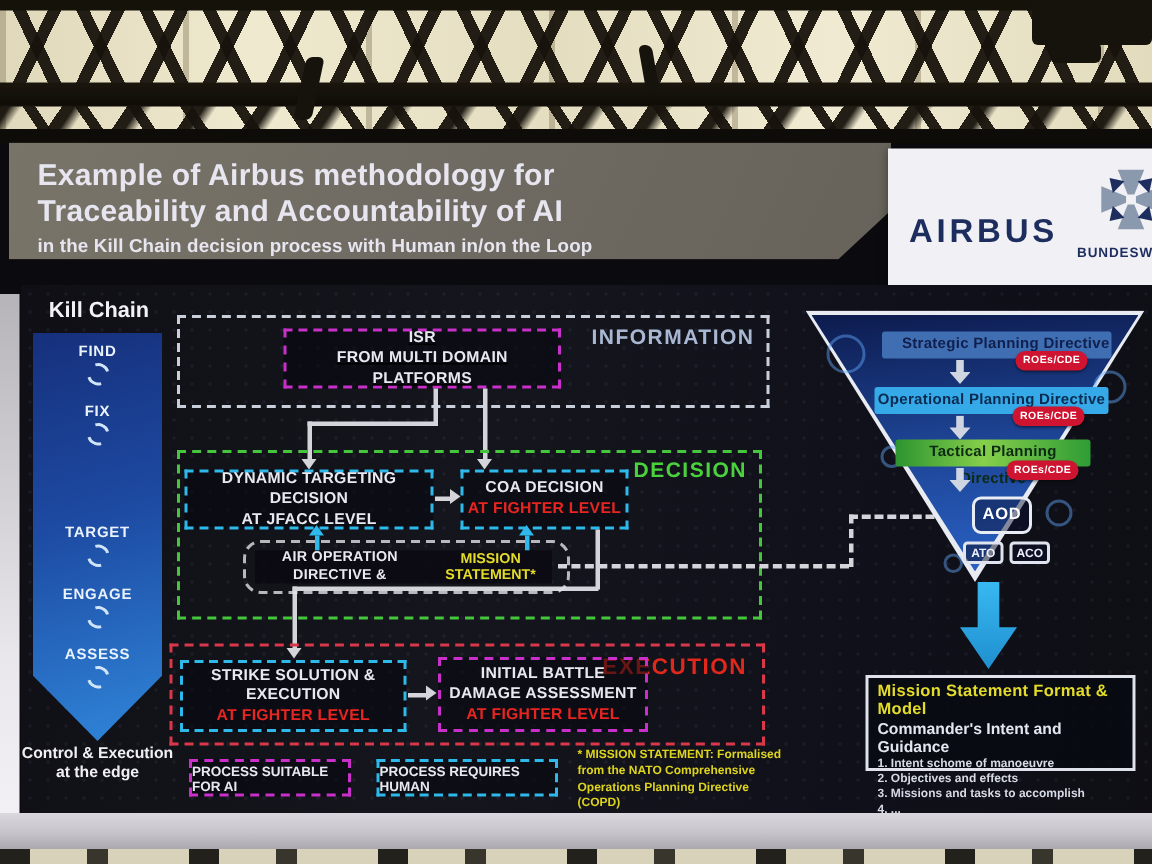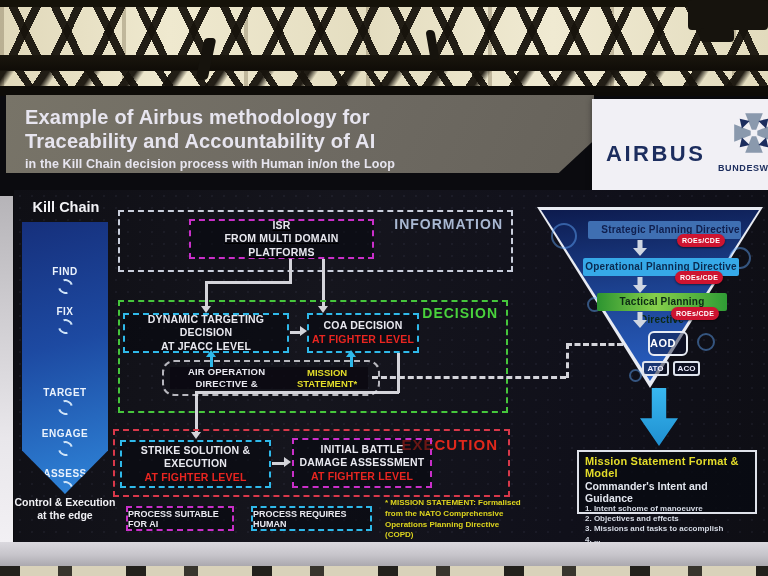--- a/index.html
+++ b/index.html
@@ -53,21 +53,21 @@
   .dots{position:absolute;inset:0;
        background-image:radial-gradient(circle,rgba(200,210,255,.05) 1px,transparent 1.4px);
        background-size:12px 12px;}
 
   
   .kc-title{left:2px;top:9px;width:100px;text-align:center;color:#f2f2f6;
        font-size:14.5px;font-weight:bold;}
   .kc-arrow{left:8px;top:32px;width:86px;height:272px;
        background:linear-gradient(165deg,#16307c 0%,#1d4aa2 45%,#2f86da 100%);
        clip-path:polygon(0 0,100% 0,100% 84%,50% 100%,0 84%);}
-  .kc-step{position:absolute;left:0;width:100%;display:flex;flex-direction:column;align-items:center;margin-top:37px;}
+  .kc-step{position:absolute;left:0;width:100%;display:flex;flex-direction:column;align-items:center;}
   .kc-label{color:#eaf2fc;font-size:10px;font-weight:bold;letter-spacing:.5px;}
   .cycle{width:15px;height:15px;border:2.5px solid #cfe4f8;border-radius:50%;
        border-left-color:transparent;border-right-color:transparent;transform:rotate(28deg);margin-top:2px;}
   .kc-footer{left:-4px;top:306px;width:110px;text-align:center;color:#f0f0f4;
        font-size:10.5px;font-weight:bold;line-height:1.25;}
 
   
   .sect{position:absolute;}
   .sect-label{position:absolute;font-weight:bold;letter-spacing:1px;}
   .sec-info{left:104px;top:20px;width:395px;height:62px;border:2px dashed #c9cedb;}
@@ -118,21 +118,21 @@
   .fb0{background:#3f6fb2;color:#101f4e;padding-left:12px;}
   .fb1{background:#36a9e8;color:#0a2a50;}
   .fb2{background:linear-gradient(90deg,#2c9430,#86cf4b 45%,#2f9c35);color:#0c2a14;}
   .fdown{position:absolute;width:14px;height:16px;background:#cfd6e2;
        clip-path:polygon(32% 0,68% 0,68% 50%,100% 50%,50% 100%,0 50%,32% 50%);}
   .badge{position:absolute;background:#ce1430;color:#fff;font-size:7px;font-weight:bold;
        padding:3px 5px;border-radius:7px;letter-spacing:.3px;box-shadow:0 1px 2px rgba(0,0,0,.5);}
   .fcirc{position:absolute;border:2px solid rgba(100,170,255,.45);border-radius:50%;}
   .aodf{position:absolute;left:111px;top:124px;width:40px;height:25px;border:2px solid #e8ecf4;
        border-radius:6px;background:rgba(10,18,50,.45);color:#fff;font-size:11px;font-weight:bold;
-       line-height:21px;letter-spacing:.5px;}
+       text-align:center;line-height:21px;letter-spacing:.5px;}
   .mini{position:absolute;top:154px;width:27px;height:15px;border:2px solid #dfe4ee;border-radius:3px;
        background:rgba(10,16,40,.5);color:#eef;font-size:8px;font-weight:bold;text-align:center;line-height:11px;}
   .big-arrow{left:626px;top:198px;width:38px;height:58px;
        background:linear-gradient(#38b8f0,#1f8fd0);
        clip-path:polygon(31% 0,69% 0,69% 52%,100% 52%,50% 100%,0 52%,31% 52%);}
 
   
   .mission{left:563px;top:260px;width:180px;height:64px;border:2px solid #dfe2ea;
        background:rgba(8,10,18,.8);padding:3px 6px;}
   .m-title{color:#e3dc2a;font-size:11px;font-weight:bold;letter-spacing:.2px;}

